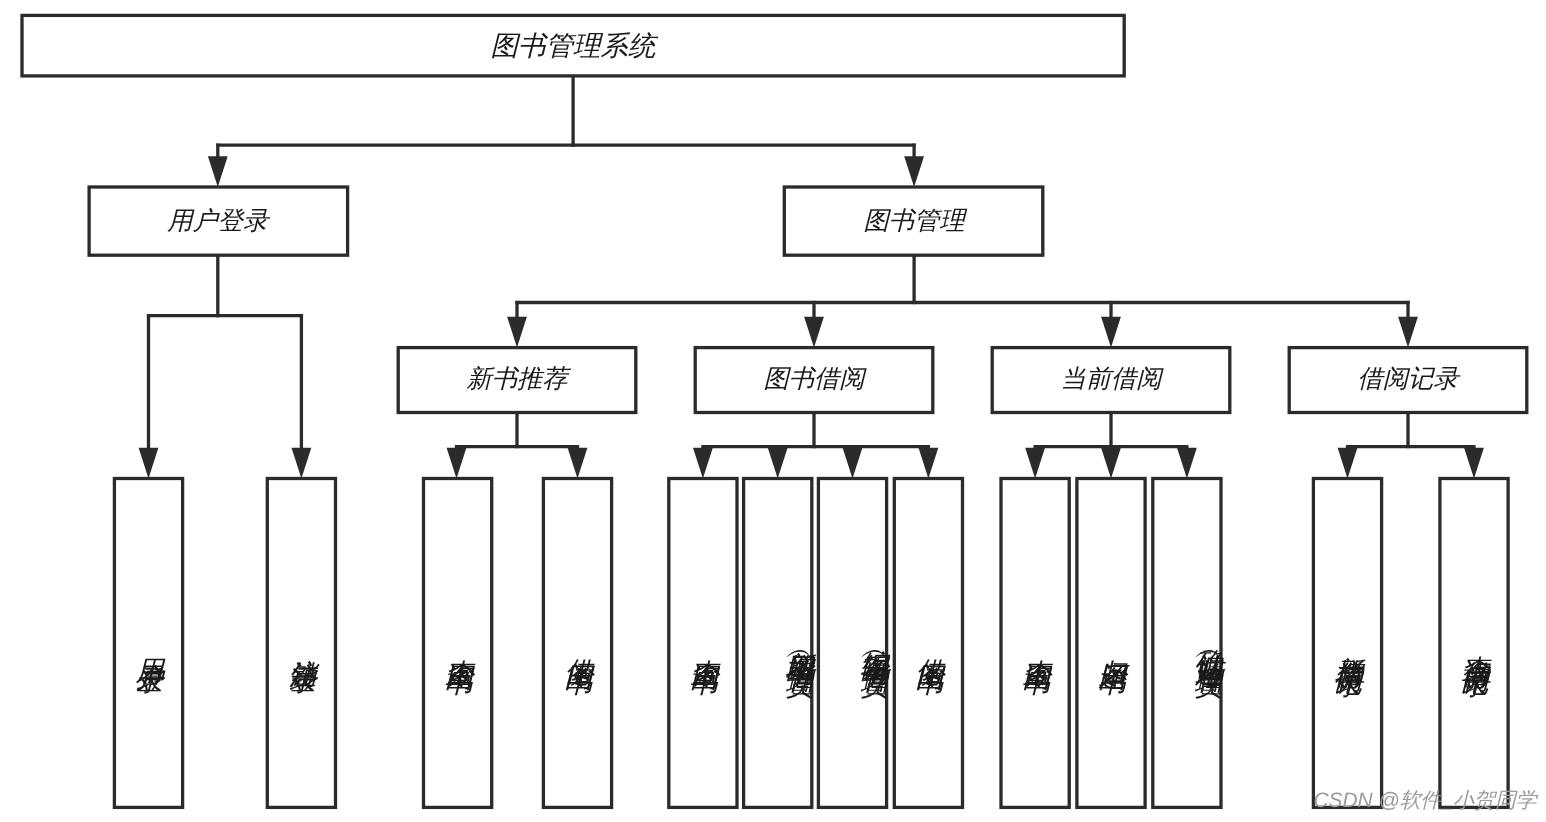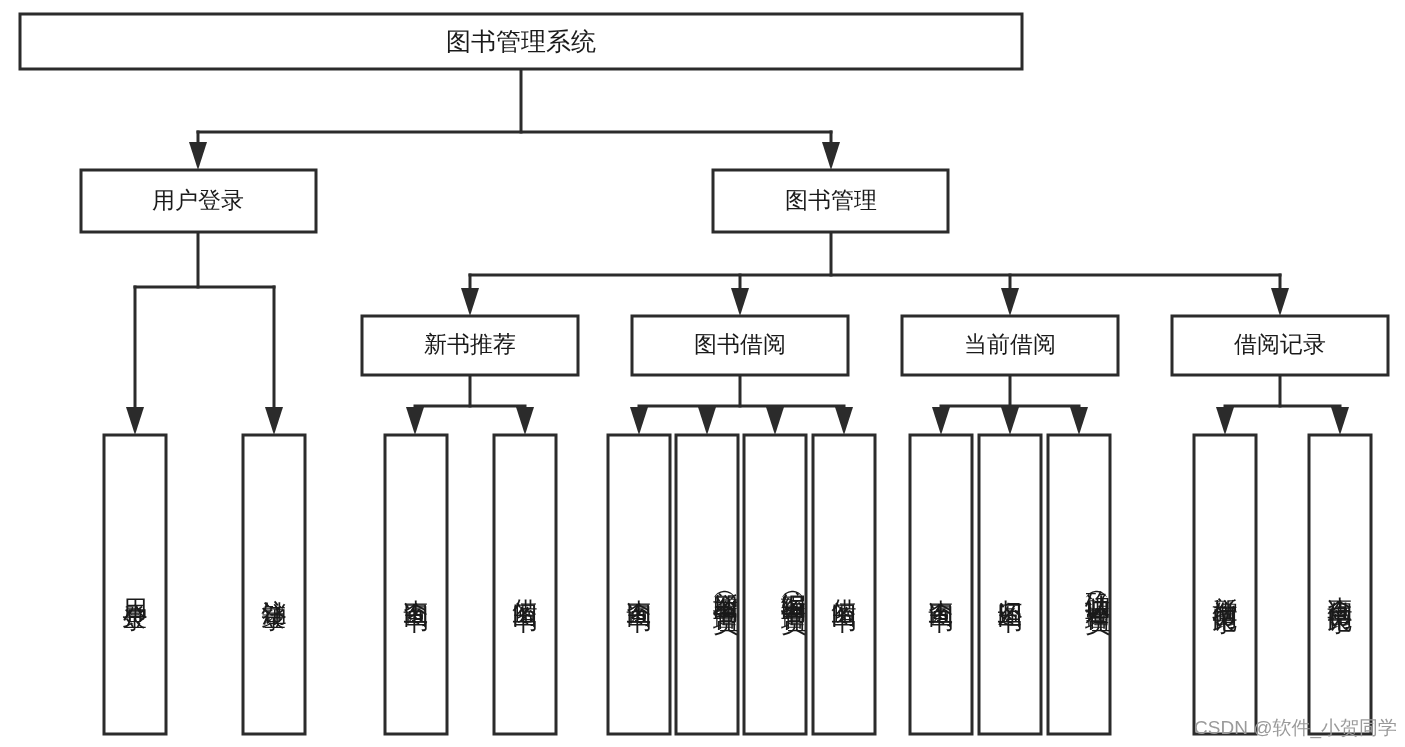--- a/index.html
+++ b/index.html
@@ -1,20 +1,20 @@
 <!DOCTYPE html>
 <html><head>
 <meta charset="utf-8">
 <style>
   html,body{margin:0;padding:0;background:#ffffff;}
   body{
     font-family:"Liberation Sans","DejaVu Sans",sans-serif;
     width:1405px;height:747px;overflow:hidden;position:relative;
   }
-  #diagram-root{position:relative;width:1405px;height:747px;background:#ffffff;}
+  #diagram-root{position:relative;width:1405px;height:747px;background:#ffffff;font-style:italic;}
   svg#flow{position:absolute;left:0;top:0;width:1405px;height:747px;display:block;}
   .node-box{fill:#ffffff;stroke:#2b2b2b;stroke-width:3;}
   .link-line{stroke:#2b2b2b;stroke-width:3;fill:none;stroke-linecap:square;}
   .arrow-head{fill:#2b2b2b;stroke:none;}
   .node-label{
     fill:#1a1a1a;font-family:"Liberation Sans","DejaVu Sans",sans-serif;
     text-anchor:middle;dominant-baseline:middle;
   }
   .lbl-root{font-size:25px;}
   .lbl-l2{font-size:23px;}

